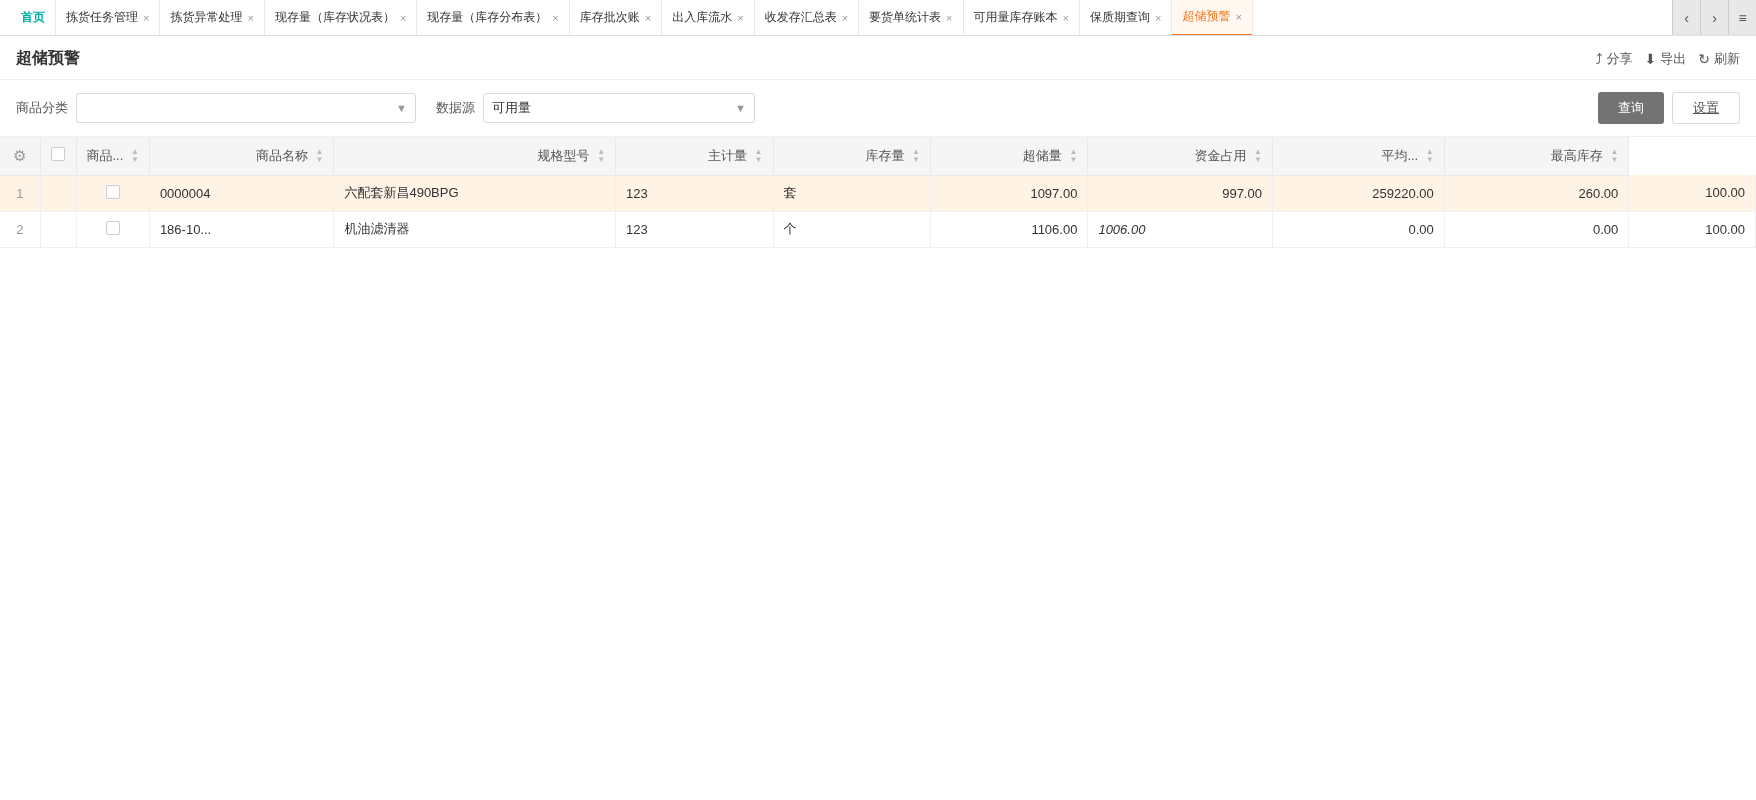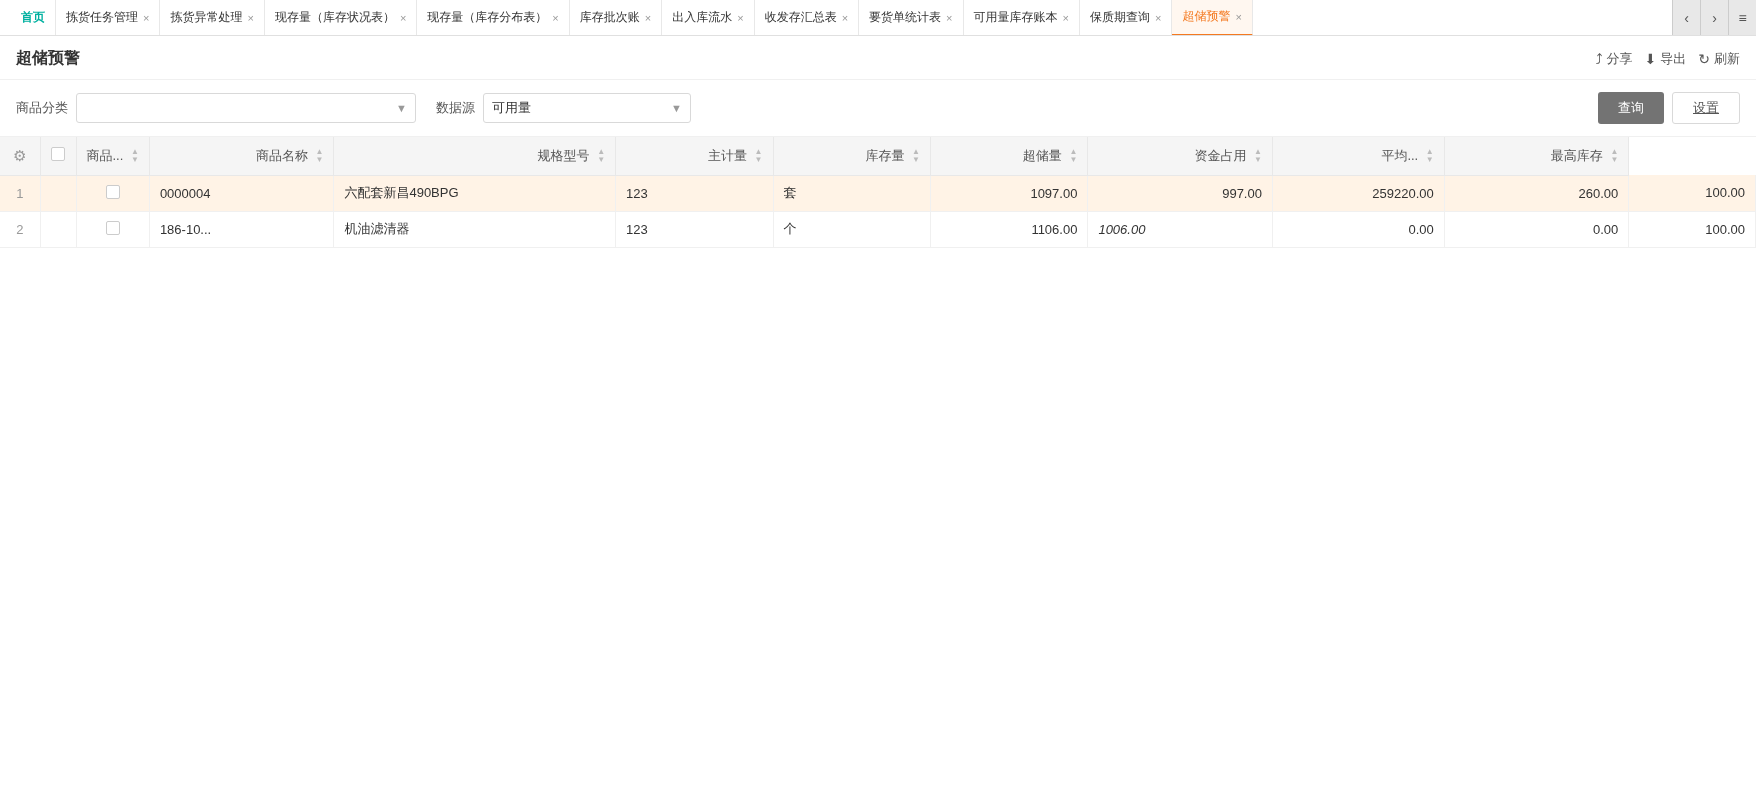--- a/index.html
+++ b/index.html
@@ -287,21 +287,21 @@
   <div class="filter-row">
     <div class="filter-item">
       <span class="filter-label">商品分类</span>
       <div class="filter-select">
         <span></span>
         <span class="chevron">▼</span>
       </div>
     </div>
     <div class="filter-item">
       <span class="filter-label">数据源</span>
-      <div class="filter-select" style="width:208px;">
+      <div class="filter-select" style="width:272px;">
         <span>可用量</span>
         <span class="chevron">▼</span>
       </div>
     </div>
     <div class="filter-actions">
       <button class="btn-query">查询</button>
       <button class="btn-settings">设置</button>
     </div>
   </div>
 

